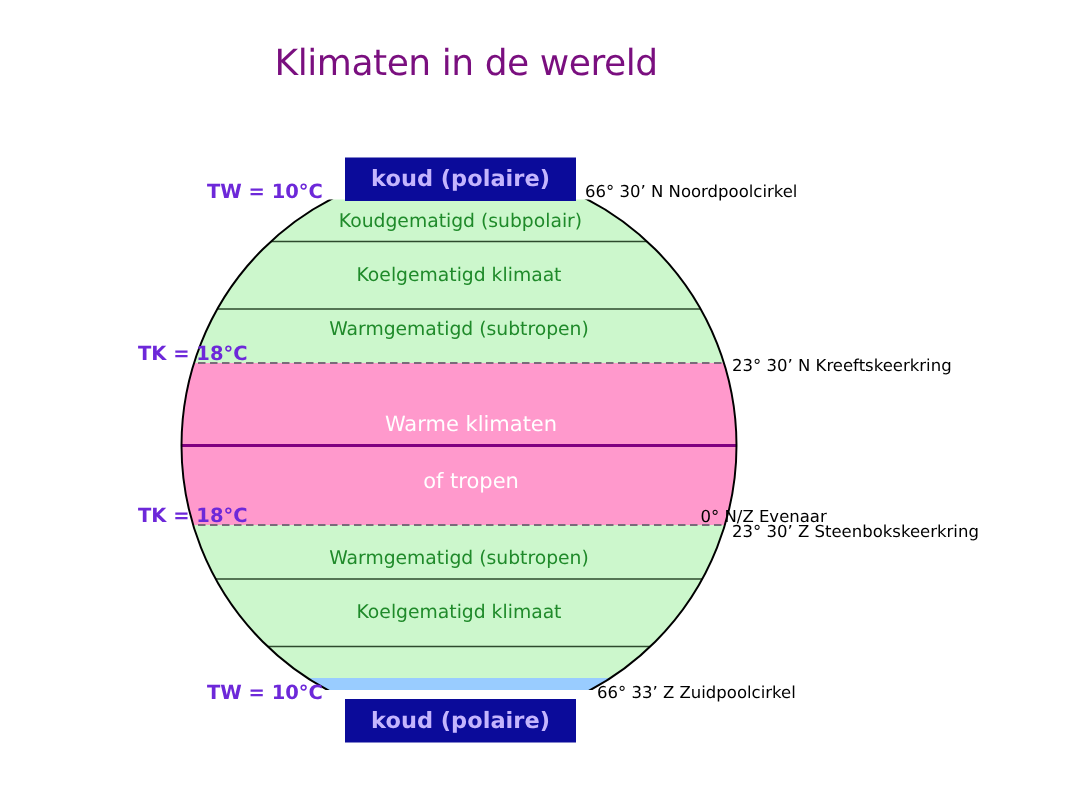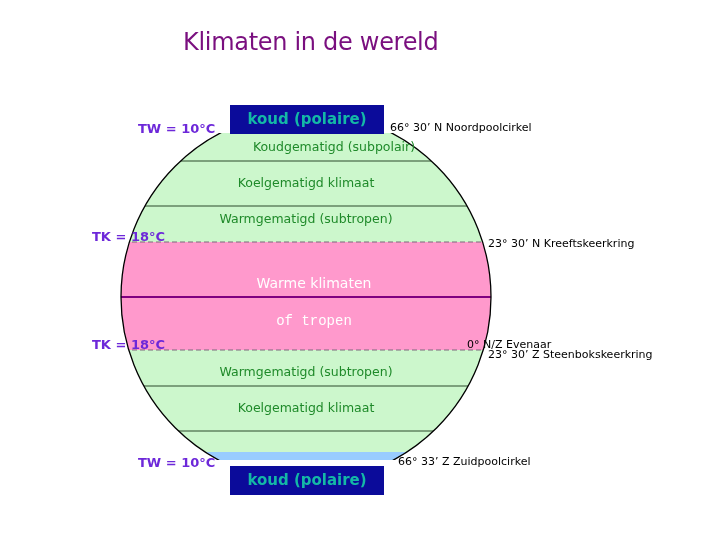--- a/index.html
+++ b/index.html
@@ -7,21 +7,21 @@
          font-family:"DejaVu Sans", sans-serif; }
   .title { position:absolute; left:183px; top:28px; font-size:24px; color:#7a0f7f;
            letter-spacing:-0.3px; white-space:nowrap; }
   svg.globe { position:absolute; left:0; top:0; }
   .zone-label { position:absolute; color:#1f8a2a; font-size:12.5px; white-space:nowrap;
                 transform:translateX(-50%); }
   .tropic-label { position:absolute; color:#ffffff; font-size:14px; white-space:nowrap;
                   transform:translateX(-50%);text-align:center; }
   .polar-box { position:absolute; left:230px; width:154px; background:#0b0b9a; }
   .polar-text { position:absolute; left:0; width:100%; text-align:center;
-                font-weight:bold; font-size:15px; color:#14b8a6; white-space:nowrap; }
+                font-weight:bold; font-size:15px; color:#c4b5fd; white-space:nowrap; }
   .temp { position:absolute; color:#6d28d9; font-weight:bold; font-size:13px; white-space:nowrap; }
   .lat { position:absolute; color:#000; font-size:11px; white-space:nowrap; }
 </style>
 </head>
 <body>
 
 <div class="title">Klimaten in de wereld</div>
 
 <svg class="globe" width="720" height="540">
   <defs>
@@ -50,25 +50,25 @@
   <line x1="491" y1="242" x2="486" y2="242" stroke="#000" stroke-width="0"></line>
 </svg>
 
 <div class="polar-box" style="top:105px;height:29px;">
   <div class="polar-text" style="top:5px;">koud (polaire)</div>
 </div>
 <div class="polar-box" style="top:466px;height:29px;">
   <div class="polar-text" style="top:5px;">koud (polaire)</div>
 </div>
 
-<div class="zone-label" style="left:307px;top:139px;margin-left:27px;">Koudgematigd (subpolair)</div>
+<div class="zone-label" style="left:307px;top:139px;">Koudgematigd (subpolair)</div>
 <div class="zone-label" style="left:306px;top:175px;">Koelgematigd klimaat</div>
 <div class="zone-label" style="left:306px;top:211px;">Warmgematigd (subtropen)</div>
 <div class="tropic-label" style="left:314px;top:275px;">Warme klimaten</div>
-<div class="tropic-label" style="left:314px;top:313px;font-family:Liberation Mono, monospace;">of tropen</div>
+<div class="tropic-label" style="left:314px;top:313px;">of tropen</div>
 <div class="zone-label" style="left:306px;top:364px;">Warmgematigd (subtropen)</div>
 <div class="zone-label" style="left:306px;top:400px;">Koelgematigd klimaat</div>
 
 <div class="temp" style="left:138px;top:121px;">TW = 10°C</div>
 <div class="temp" style="left:92px;top:229px;">TK = 18°C</div>
 <div class="temp" style="left:92px;top:337px;">TK = 18°C</div>
 <div class="temp" style="left:138px;top:455px;">TW = 10°C</div>
 
 <div class="lat" style="left:390px;top:121px;">66° 30’ N  Noordpoolcirkel</div>
 <div class="lat" style="left:488px;top:237px;">23° 30’ N  Kreeftskeerkring</div>

